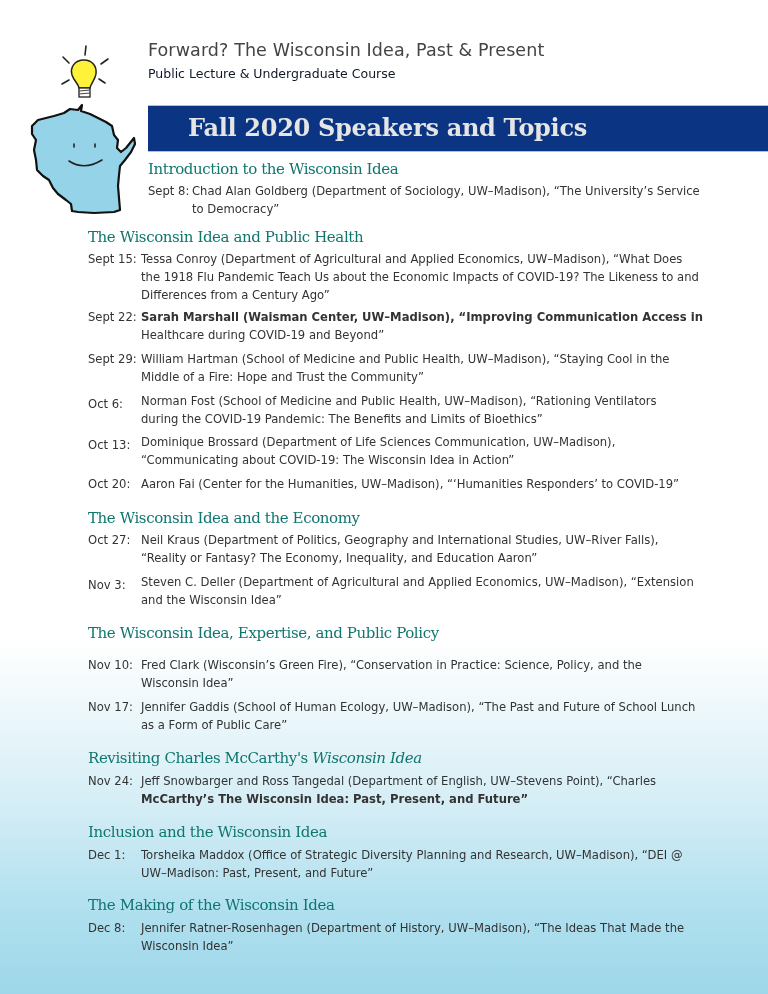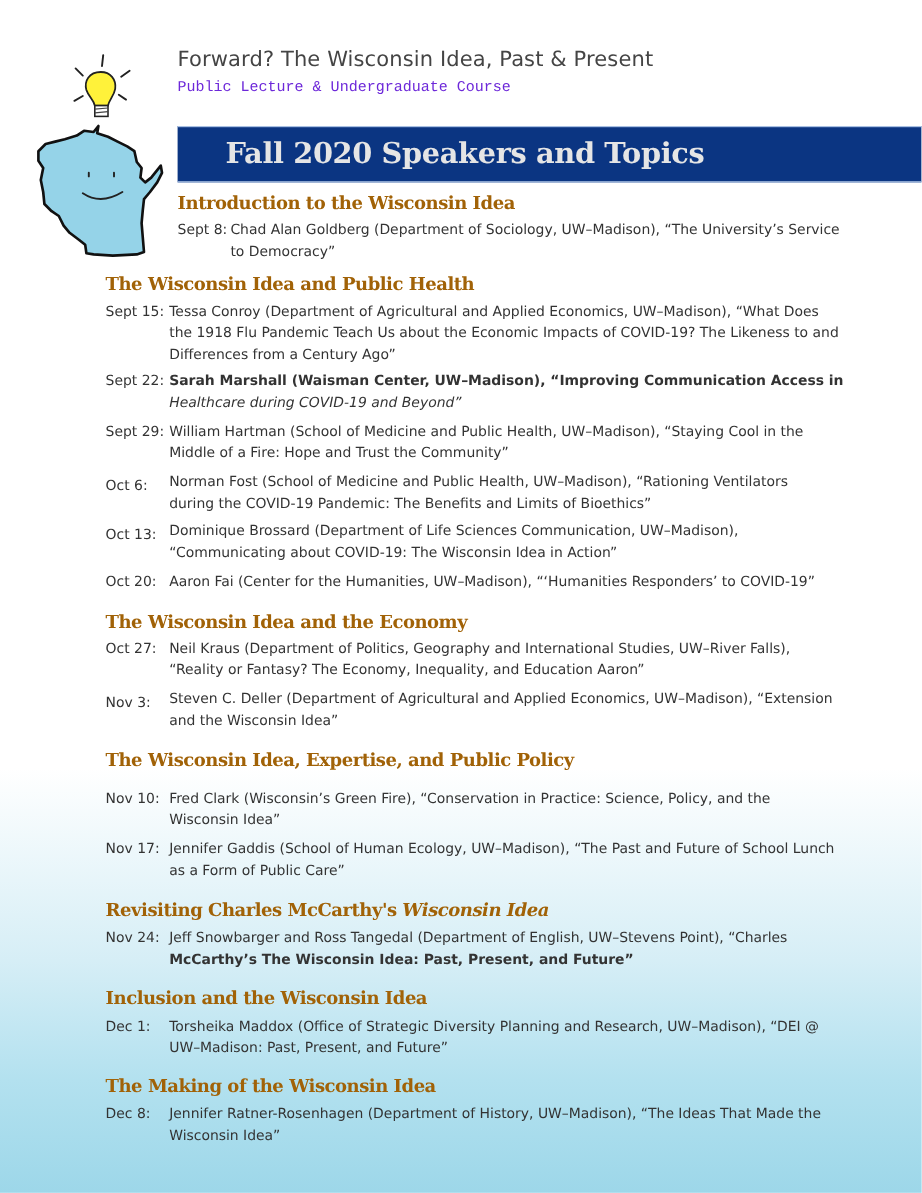--- a/index.html
+++ b/index.html
@@ -24,23 +24,22 @@
       font-size: 17.5px;
       color: #444;
       letter-spacing: 0.1px;
       white-space: nowrap;
     }
     .header-subtitle {
       position: absolute;
       left: 148px;
       top: 66px;
       font-size: 12.5px;
-      color: #6d28d9;
-      white-space: nowrap;
-      font-family: Liberation Mono, monospace;
+      color: #0f172a;
+      white-space: nowrap;
     }
     .banner {
       position: absolute;
       left: 148px;
       top: 105px;
       width: 620px;
       height: 47px;
       background: #0b3582;
       border-top: 1px solid #a9c0e3;
       border-bottom: 1px solid #a9c0e3;
@@ -52,23 +51,23 @@
       font-family: "DejaVu Serif", "Liberation Serif", serif;
       font-weight: bold;
       font-size: 24px;
       color: #e5e5e5;
       white-space: nowrap;
       letter-spacing: -0.3px;
     }
     .section-heading {
       position: absolute;
       font-family: "DejaVu Serif", "Liberation Serif", serif;
-      font-weight: bold;
+      font-weight: normal;
       font-size: 15px;
-      color: #a16207;
+      color: #0f766e;
       white-space: nowrap;
       letter-spacing: -0.4px;
     }
     .section-heading em { font-style: italic; }
     .entry {
       position: absolute;
       font-size: 11.6px;
       line-height: 18.5px;
       color: #333;
     }
@@ -130,21 +129,21 @@
 <div class="entry" style="left:88px; top:250px; width:670px;">
   <span class="entry-date" style="top:0;">Sept 15:</span>
   <div class="entry-text" style="left:53px; top:0; white-space:nowrap;">Tessa Conroy (Department of Agricultural and Applied Economics, UW–Madison), “What Does</div>
   <div class="entry-text" style="left:53px; top:18px; white-space:nowrap;">the 1918 Flu Pandemic Teach Us about the Economic Impacts of COVID-19? The Likeness to and</div>
   <div class="entry-text" style="left:53px; top:36px; white-space:nowrap;">Differences from a Century Ago”</div>
 </div>
 
 <div class="entry" style="left:88px; top:308px; width:670px;">
   <span class="entry-date" style="top:0;">Sept 22:</span>
   <div class="entry-text" style="left:53px; top:0; white-space:nowrap;font-weight:bold;">Sarah Marshall (Waisman Center, UW–Madison), “Improving Communication Access in</div>
-  <div class="entry-text" style="left:53px; top:18px; white-space:nowrap;font-style:italic;">Healthcare during COVID-19 and Beyond”</div>
+  <div class="entry-text" style="left:53px; top:18px; white-space:nowrap;">Healthcare during COVID-19 and Beyond”</div>
 </div>
 
 <div class="entry" style="left:88px; top:350px; width:670px;">
   <span class="entry-date" style="top:0;">Sept 29:</span>
   <div class="entry-text" style="left:53px; top:0; white-space:nowrap;">William Hartman (School of Medicine and Public Health, UW–Madison), “Staying Cool in the</div>
   <div class="entry-text" style="left:53px; top:18px; white-space:nowrap;">Middle of a Fire: Hope and Trust the Community”</div>
 </div>
 
 <div class="entry" style="left:88px; top:392px; width:670px;">
   <span class="entry-date" style="top:3px;">Oct 6:</span>

